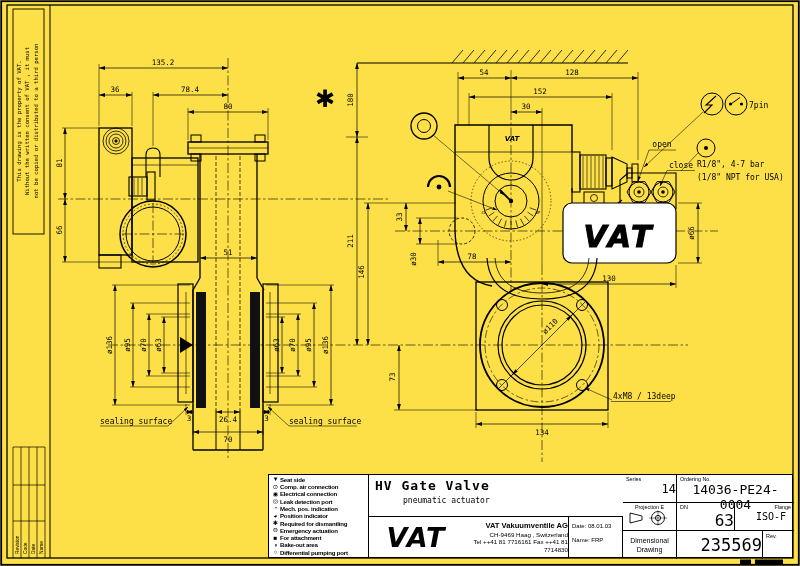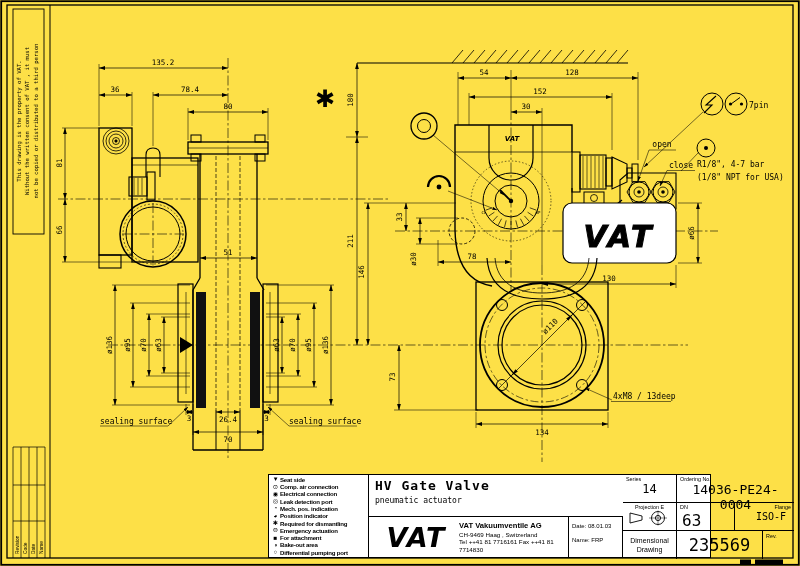--- a/index.html
+++ b/index.html
@@ -5,41 +5,41 @@
   html,body{margin:0;padding:0;background:#888;}
   #sheet{position:relative;width:800px;height:566px;background:#fde047;overflow:hidden;
          font-family:"Liberation Sans",sans-serif;}
   #cad{position:absolute;left:0;top:0;}
   svg text{fill:#000;}
   .dt{font:7.5px "DejaVu Sans Mono",monospace;text-anchor:middle;}
   .dt8{font:8px "DejaVu Sans Mono",monospace;}
   .dt8m{font:8px "DejaVu Sans Mono",monospace;text-anchor:middle;}
   .tiny{font:4px "DejaVu Sans Mono",monospace;text-anchor:middle;}
   
-  #tb{position:absolute;left:268px;top:474px;width:443px;height:84px;background:#fff;
+  #tb{position:absolute;left:268px;top:474px;width:525px;height:84px;background:#fff;
       border:1.2px solid #000;box-sizing:border-box;}
   #tb .cell{position:absolute;box-sizing:border-box;}
   #legend{left:0;top:0;width:100px;height:81.5px;border-right:1.2px solid #000;
           padding:1px 0 1px 2px;display:flex;flex-direction:column;justify-content:space-between;}
   .lrow{display:flex;align-items:center;height:6.8px;}
   .lic{width:9px;font-size:6.3px;line-height:6px;text-align:center;flex:none;}
   .llb{font-size:6.1px;font-weight:600;white-space:nowrap;letter-spacing:-0.2px;}
   #titlearea{left:100px;top:0;width:254px;height:42px;border-bottom:1.2px solid #000;padding:3px 6px;}
   #dtitle{font:bold 13px "DejaVu Sans Mono",monospace;letter-spacing:1px;}
-  #dsub{font:8px "DejaVu Sans Mono",monospace;margin-top:3px;}
+  #dsub{font:8px "DejaVu Sans Mono",monospace;margin-top:3px;margin-left:28px;}
   #company{left:100px;top:42px;width:200px;height:40.8px;border-right:1.2px solid #000;
            display:flex;align-items:center;}
-  #addr{flex:1;text-align:left;line-height:1.25;}
+  #addr{flex:1;text-align:right;line-height:1.25;}
   #addr .a1{font-size:7.6px;font-weight:bold;}
   #addr .a2,#addr .a3{font-size:6.2px;}
   #datename{left:300px;top:42px;width:54px;height:40.8px;border-right:1.2px solid #000;
             padding:6px 0 0 3px;font-size:6px;}
   #datename div{margin-bottom:8px;white-space:nowrap;}
   .lab{font-size:5.4px;}
-  .cell .val{font-family:"DejaVu Sans Mono",monospace;}
+  .cell .val{font-family:"DejaVu Sans Mono",monospace;text-align:right;}
   #c-series{left:354px;top:0;width:54px;height:28px;border-right:1.2px solid #000;border-bottom:1.2px solid #000;text-align:center;}
   #c-order{left:408px;top:0;width:117px;height:28px;border-bottom:1.2px solid #000;}
   #c-proj{left:354px;top:28px;width:54px;height:28px;border-right:1.2px solid #000;border-bottom:1.2px solid #000;text-align:center;}
   #c-dn{left:408px;top:28px;width:58px;height:28px;border-right:1.2px solid #000;border-bottom:1.2px solid #000;}
   #c-flange{left:466px;top:28px;width:59px;height:28px;border-bottom:1.2px solid #000;text-align:right;}
   #c-type{left:354px;top:56px;width:54px;height:28px;border-right:1.2px solid #000;
           font-size:7px;text-align:center;padding-top:5px;line-height:1.3;}
   #c-num{left:408px;top:56px;width:86px;height:28px;border-right:1.2px solid #000;text-align:center;}
   #c-rev{left:494px;top:56px;width:31px;height:28px;padding:2px 0 0 3px;}
 </style>

